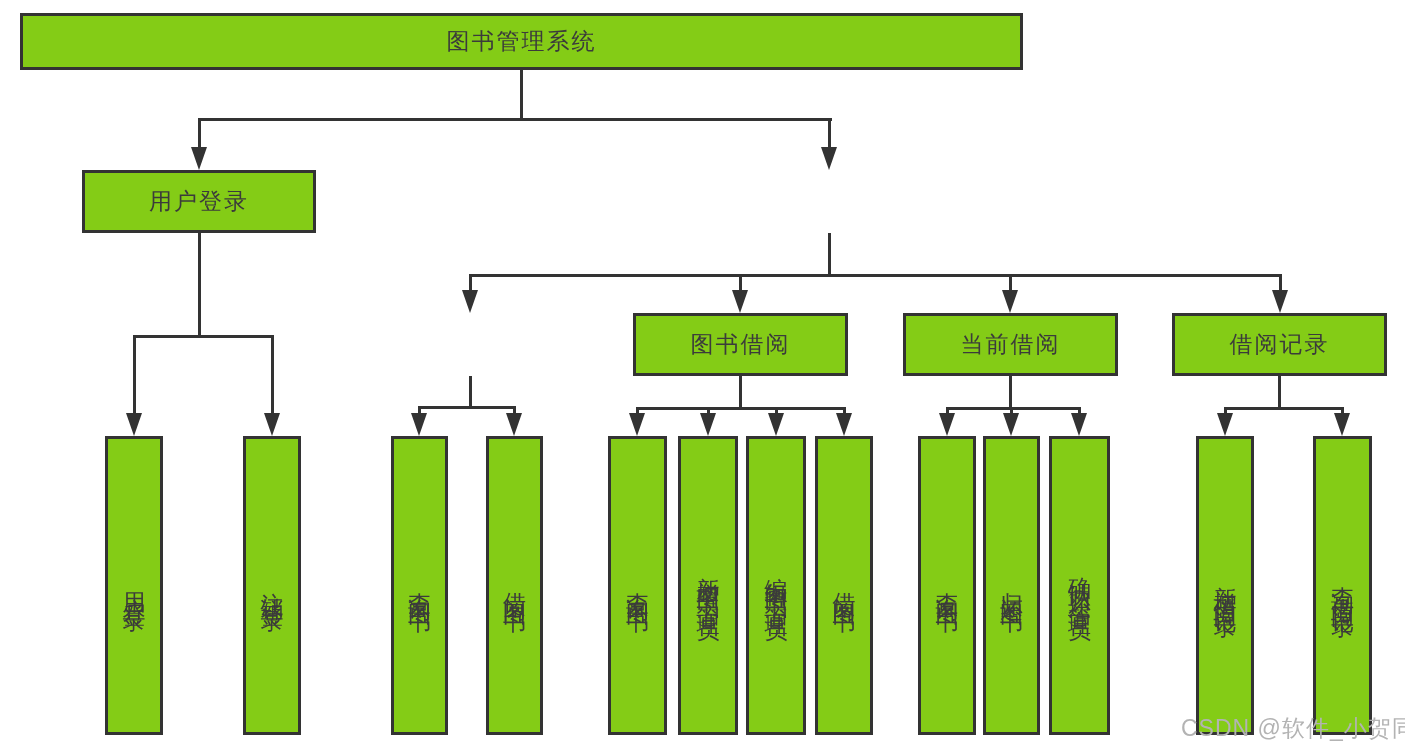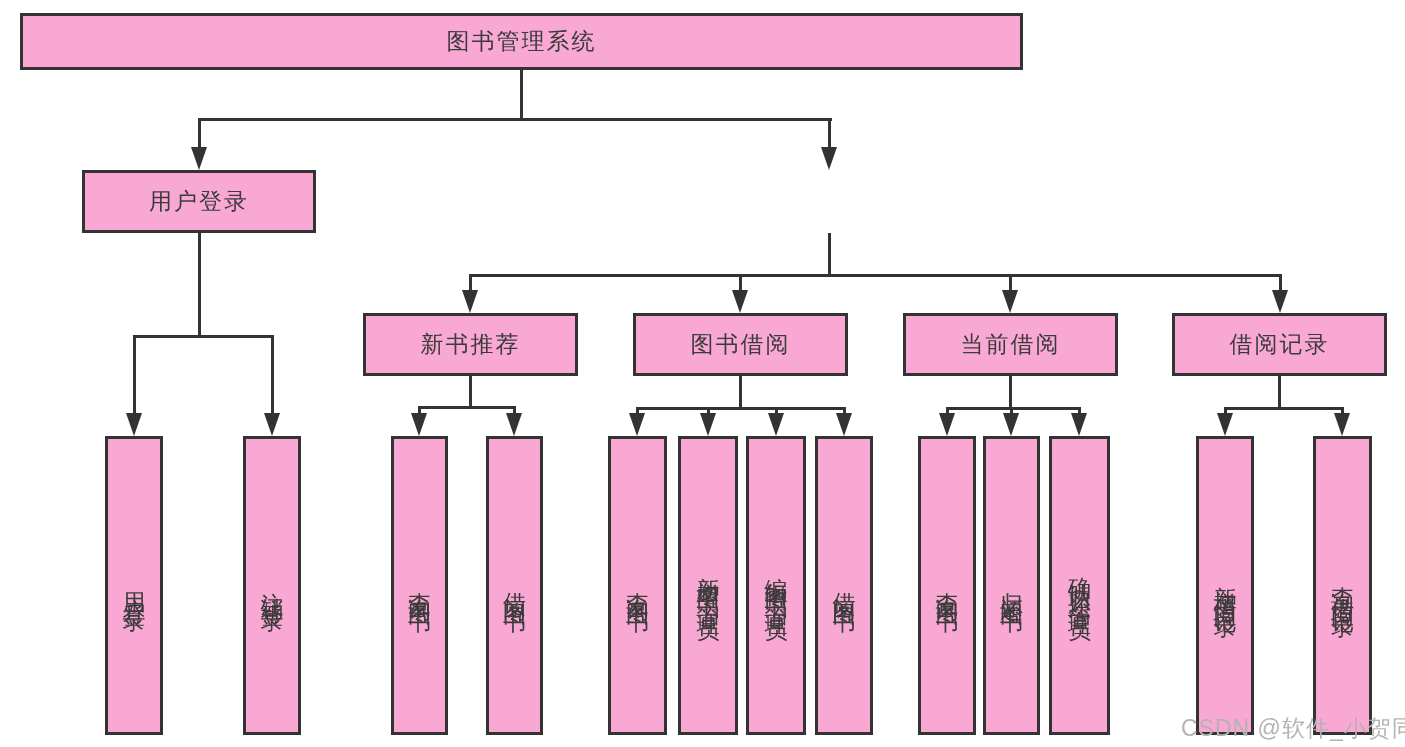--- a/index.html
+++ b/index.html
@@ -9,21 +9,21 @@
     height: 747px;
     background: #ffffff;
     font-family: "Liberation Sans", sans-serif;
     color: #3b3b3b;
     overflow: hidden;
   }
   .box {
     position: absolute;
     box-sizing: border-box;
     border: 3px solid #333333;
-    background: #f9a8d4;
+    background: #84cc16;
     display: flex;
     align-items: center;
     justify-content: center;
     font-size: 23px;
     letter-spacing: 2px;
     text-align: center;
   }
   .vlabel {
     writing-mode: vertical-rl;
     text-orientation: mixed;
@@ -83,23 +83,20 @@
   <div class="line h" style="left:469px; top:274px; width:813px;"></div>
   <div class="line v" style="left:469px; top:274px; height:20px;"></div>
   <div class="arrow" style="left:462px; top:290px;"></div>
   <div class="line v" style="left:739px; top:274px; height:20px;"></div>
   <div class="arrow" style="left:732px; top:290px;"></div>
   <div class="line v" style="left:1009px; top:274px; height:20px;"></div>
   <div class="arrow" style="left:1002px; top:290px;"></div>
   <div class="line v" style="left:1279px; top:274px; height:20px;"></div>
   <div class="arrow" style="left:1272px; top:290px;"></div>
 
-  <div class="box" style="left:363px; top:313px; width:215px; height:63px;">
-    <span>新书推荐</span>
-  </div>
   <div class="box" style="left:903px; top:313px; width:215px; height:63px;">
     <span>当前借阅</span>
   </div>
   <div class="box" style="left:633px; top:313px; width:215px; height:63px;">
     <span>图书借阅</span>
   </div>
   <div class="box" style="left:1172px; top:313px; width:215px; height:63px;font-family:Liberation Mono, monospace;">
     <span>借阅记录</span>
   </div>
 

